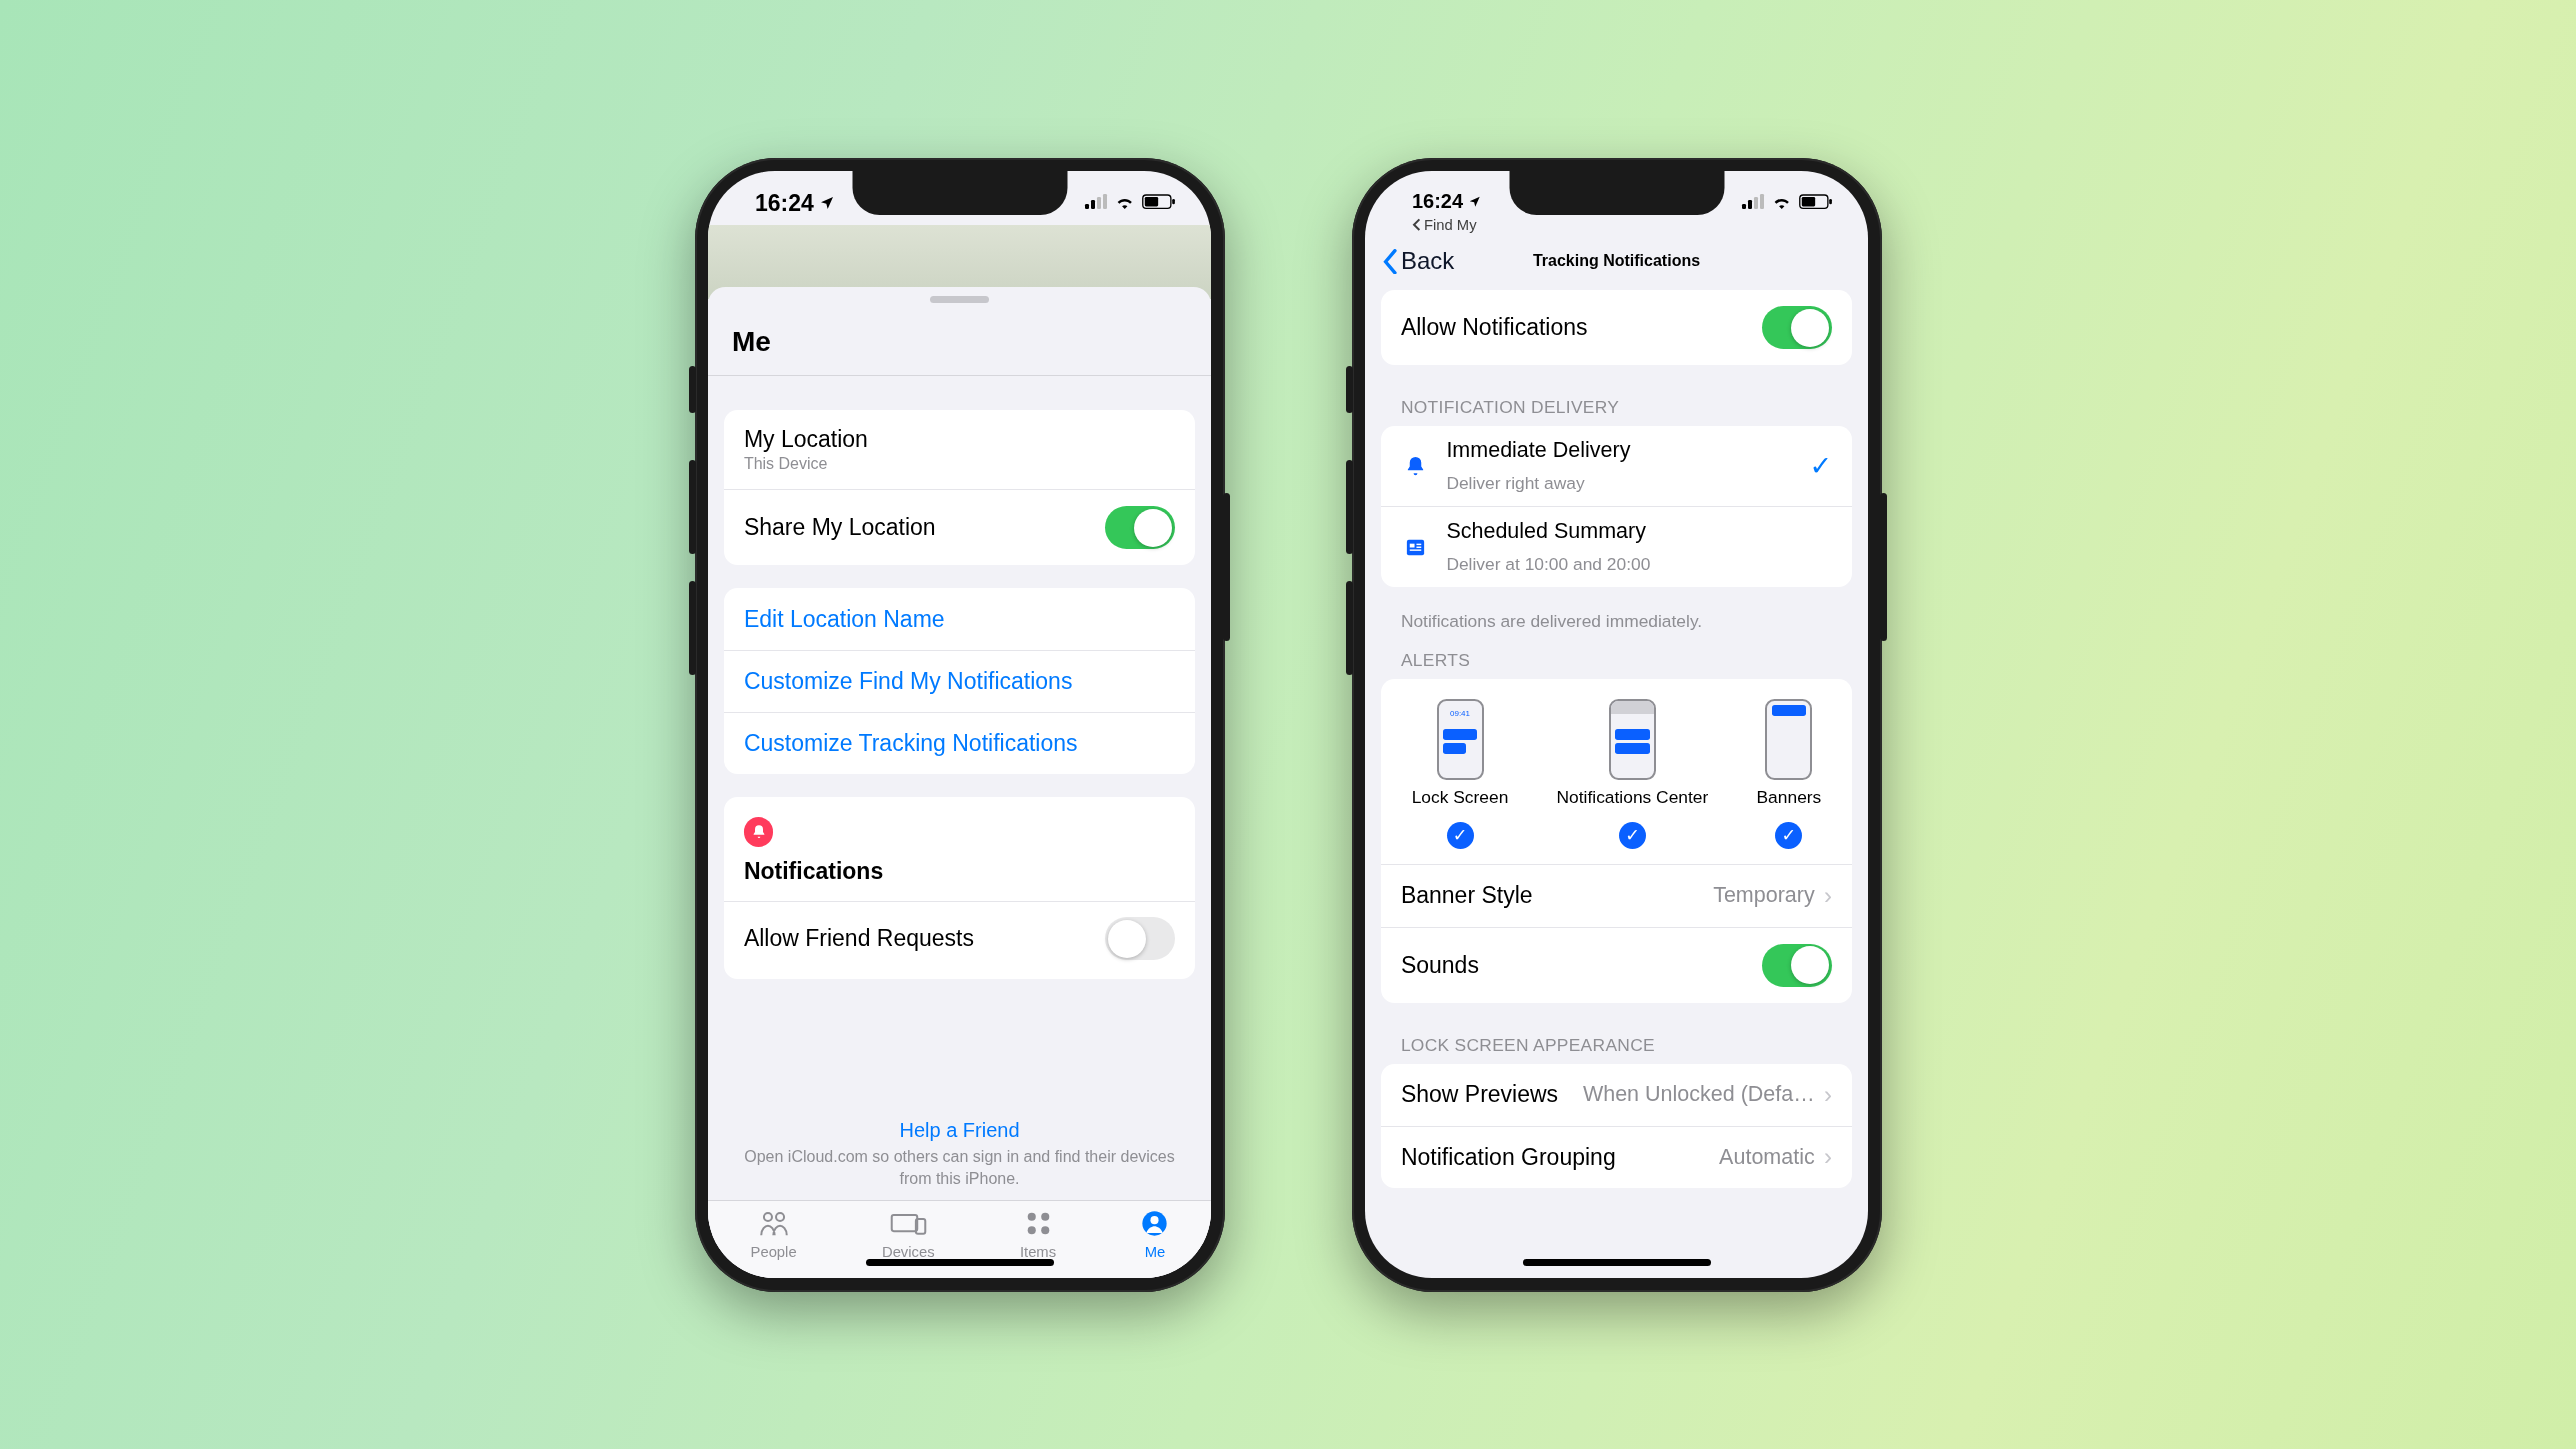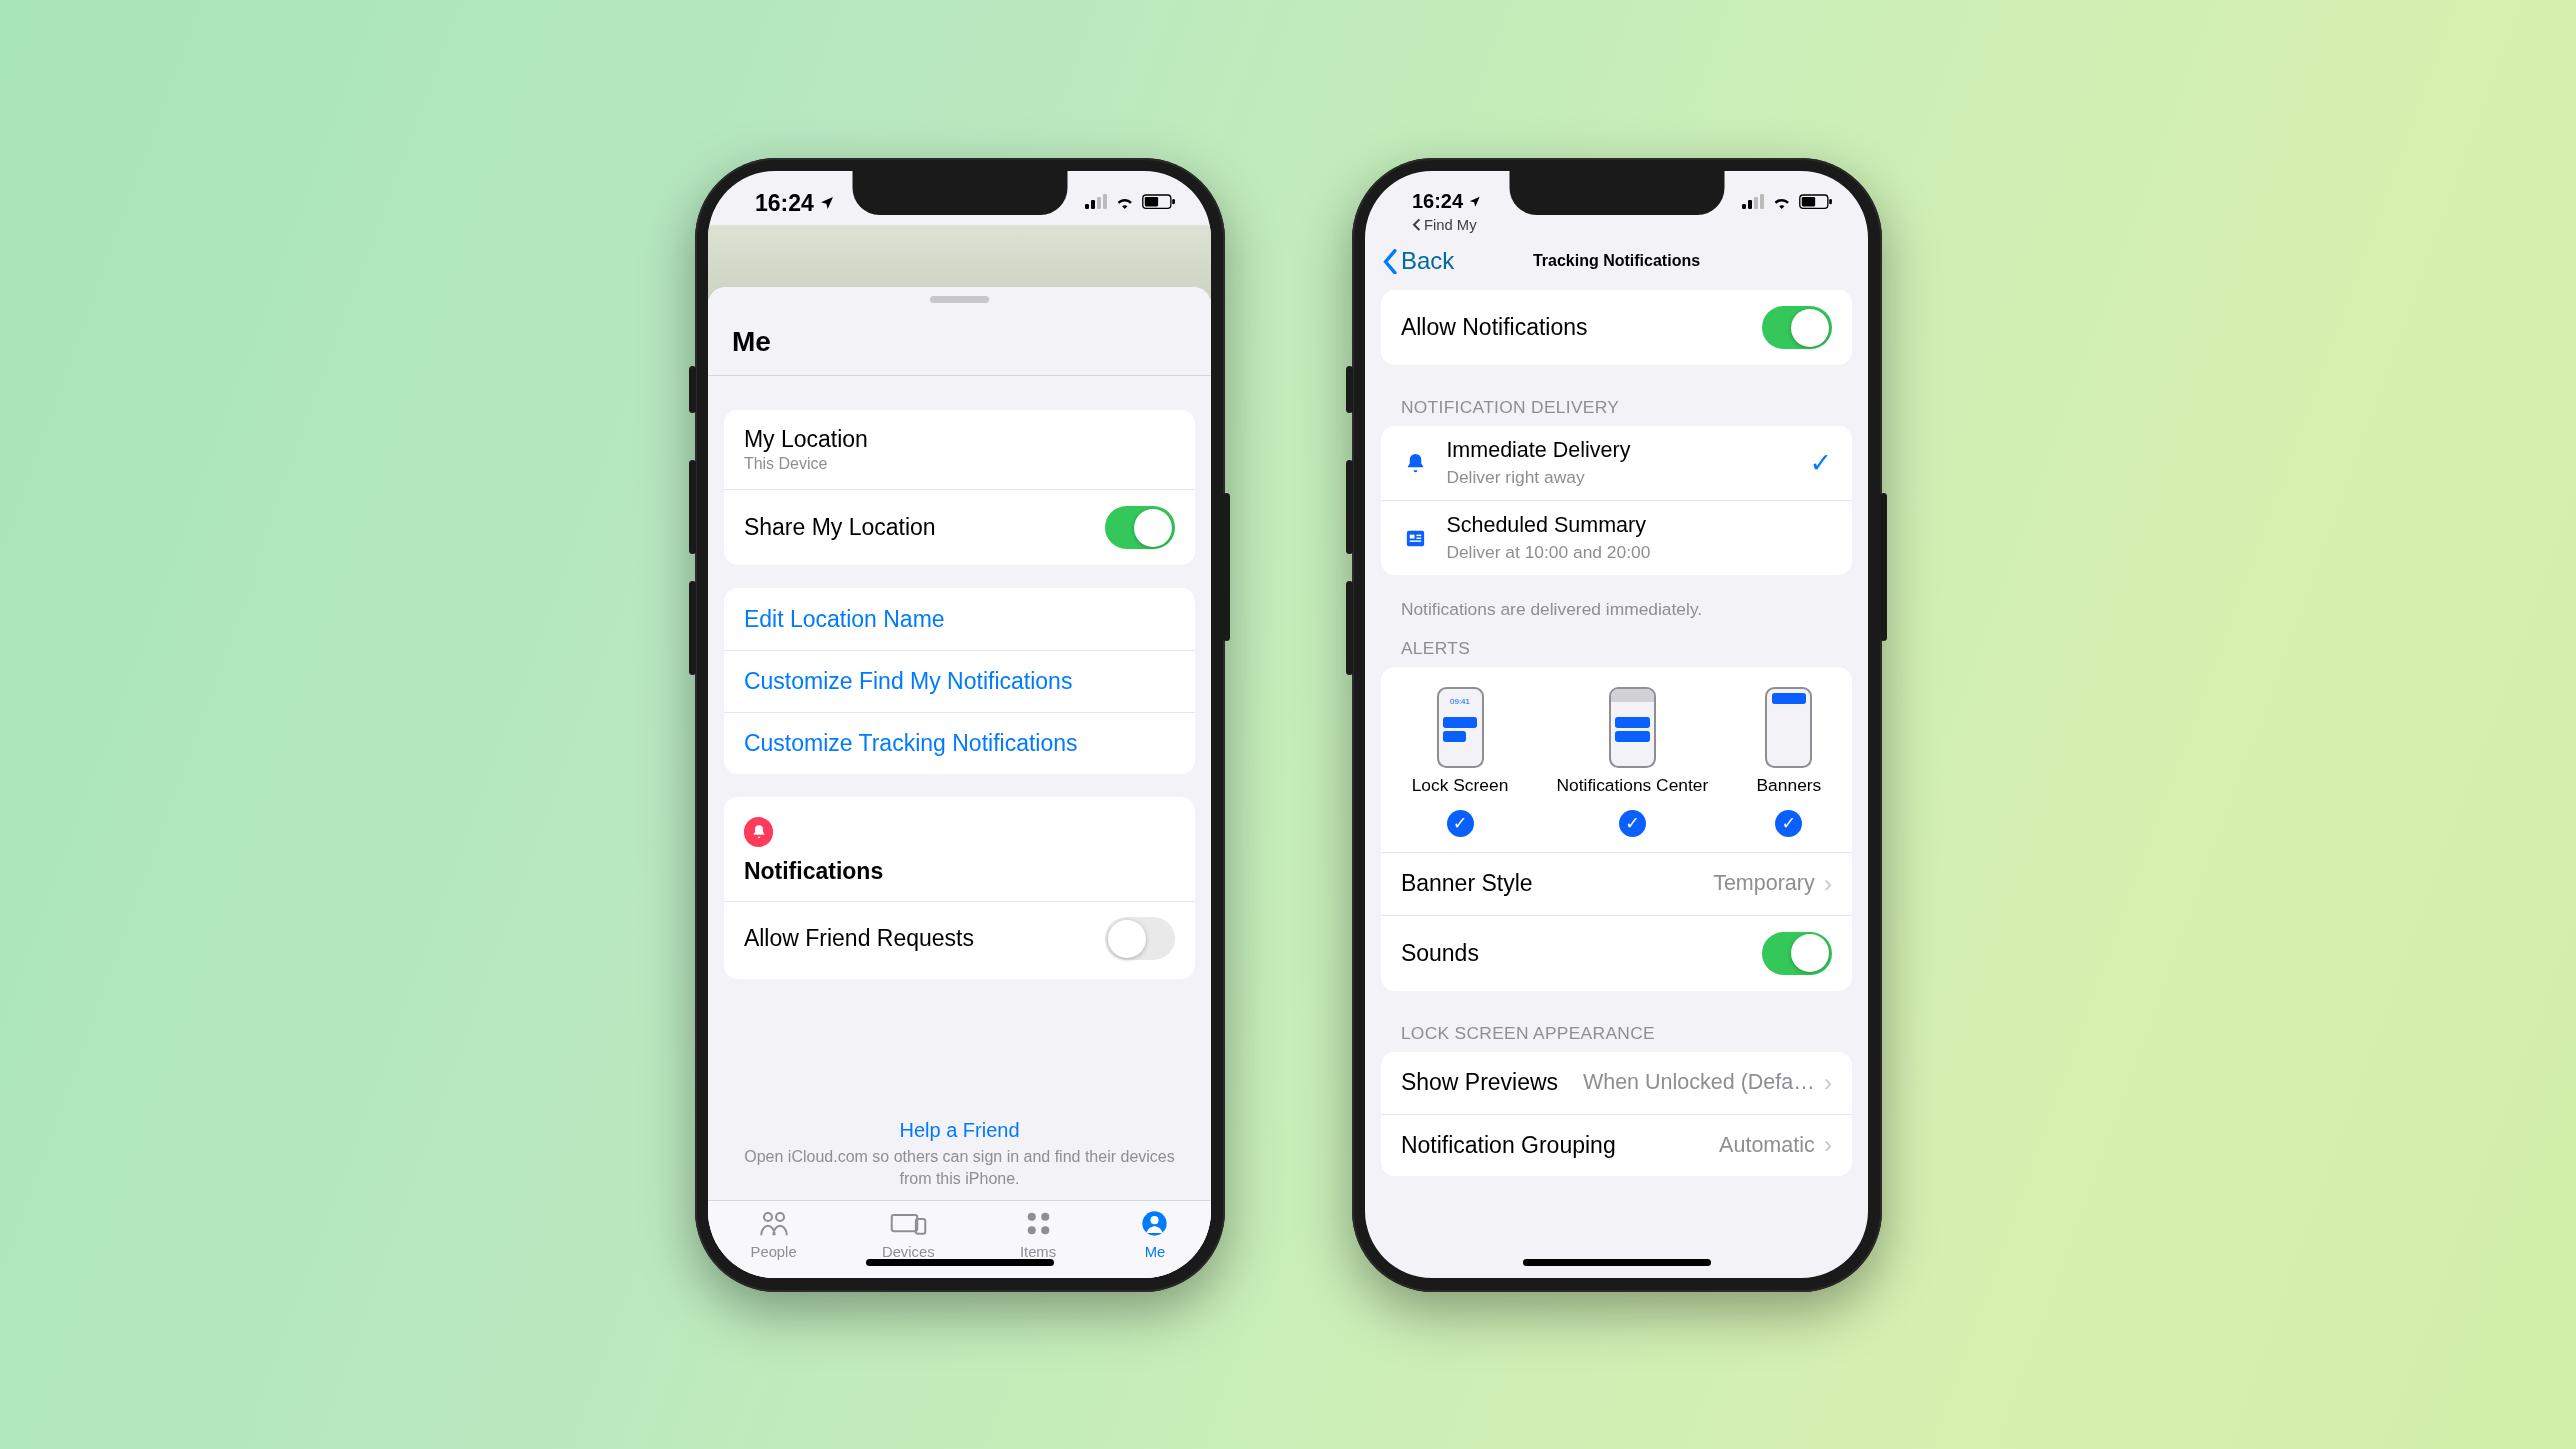--- a/index.html
+++ b/index.html
@@ -114,32 +114,32 @@
 
 .tabbar { display:flex; justify-content:space-around; align-items:center; padding: 5.4px 0 19px; border-top: 0.7px solid #d6d6db; background: #f8f8fa; }
 .tab { display:flex; flex-direction:column; align-items:center; gap:2.7px; color:#8e8e93; }
 .tab.active { color: #007aff; }
 .tab-icon { height: 35px; display:flex; align-items:center; justify-content:center; }
 .tab-label { font-size: 14.8px; }
 .home-indicator { position:absolute; bottom: 12px; left:50%; transform:translateX(-50%); width: 188px; height: 6.7px; background:#000; border-radius: 6.7px; }
 
 
 .navbar { display:flex; align-items:center; padding: 9.4px 17.4px 14.8px; position:relative; }
-.back-btn { color:#0369a1; font-size: 24px; display:flex; align-items:center; gap:1.3px; }
+.back-btn { color:#0f172a; font-size: 24px; display:flex; align-items:center; gap:1.3px; }
 .nav-title { position:absolute; left:50%; transform:translateX(-50%); font-size: 16px; font-weight:600; }
 
 .settings-body { padding: 0 16px 27px; }
 .settings-body .card { margin-bottom: 17.4px; }
 .section-header { font-size: 17.4px; color:#8e8e93; letter-spacing: 0.3px; padding: 14.8px 20px 8px; text-transform: uppercase; }
 .section-footer { font-size: 17.4px; color:#8e8e93; padding: 6.7px 20px 2.7px; }
 
 .delivery-row { display:flex; align-items:center; gap: 16px; padding: 12px 20px; }
 .delivery-row + .delivery-row { border-top: 0.7px solid #e5e5ea; }
 .d-icon { width: 29.5px; height: 29.5px; display:flex; align-items:center; justify-content:center; color:#0a60ff; flex-shrink:0; }
-.d-text { flex:1; display:flex; flex-direction:column; gap:4px; }
+.d-text { flex:1; display:flex; flex-direction:column; gap:10px; }
 .d-title { font-size: 21.5px; }
 .d-sub { font-size: 17.4px; color:#8e8e93; }
 .check { color:#007aff; font-size: 27px; }
 
 .alert-options { display:flex; justify-content:space-around; padding: 20px 6.7px 6.7px; }
 .alert-opt { display:flex; flex-direction:column; align-items:center; gap:6.7px; }
 .mini-phone { width: 47px; height: 81px; border: 2px solid #8e8e93; border-radius: 9.4px; background:#f2f2f7; position:relative; overflow:hidden; }
 .mini-bar { position:absolute; left:10%; width:80%; height:10.7px; background:#0a60ff; border-radius:2.7px; }
 .alert-name { font-size: 17.4px; color:#000; }
 .blue-check { width: 27px; height:27px; background:#0a60ff; border-radius:50%; color:#fff; display:flex; align-items:center; justify-content:center; font-size: 17.4px; margin-top: 8px; }

